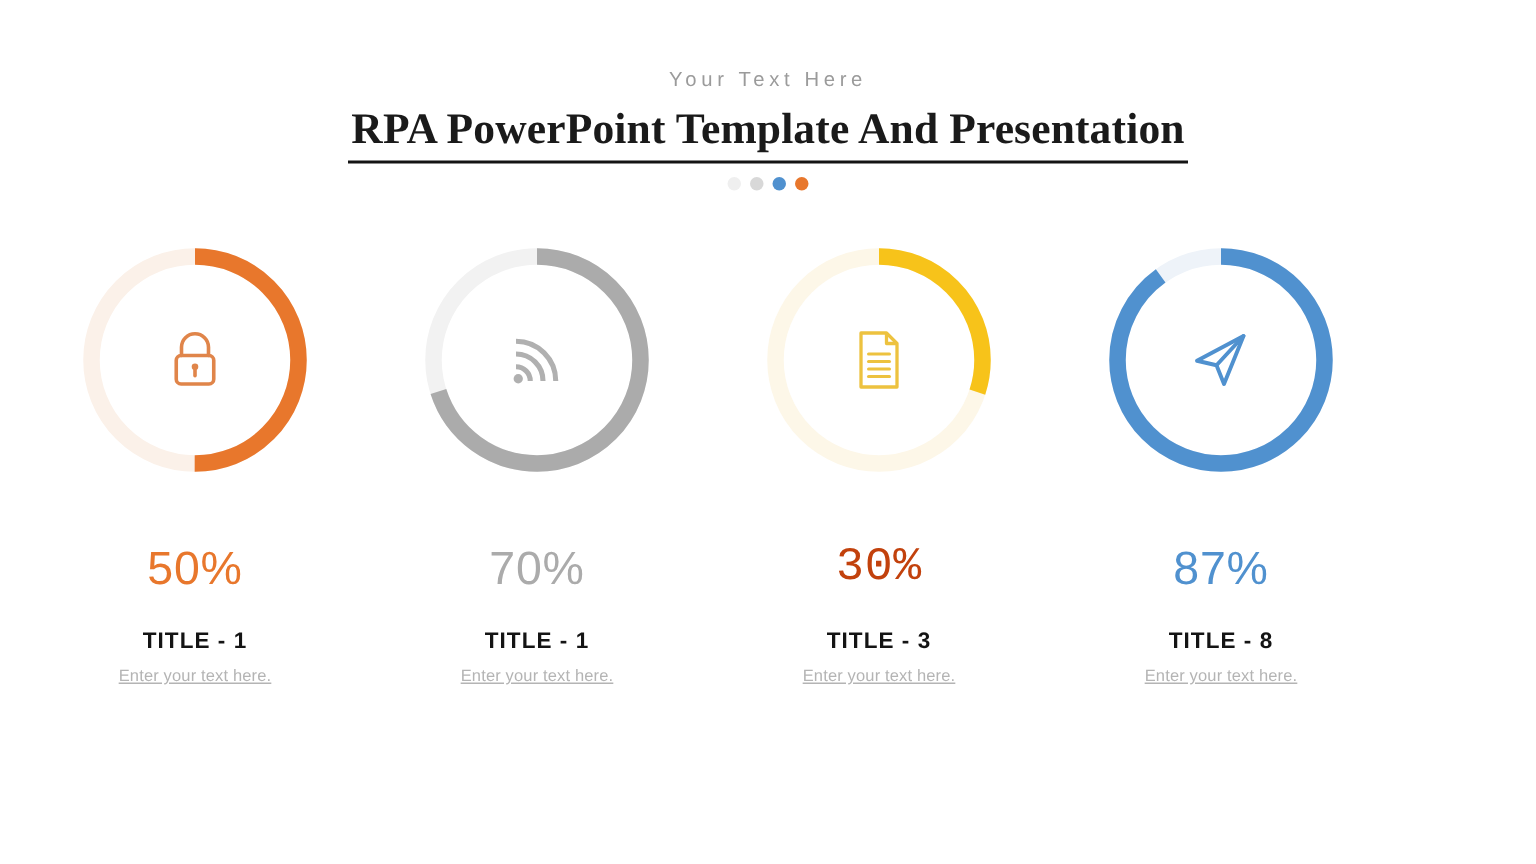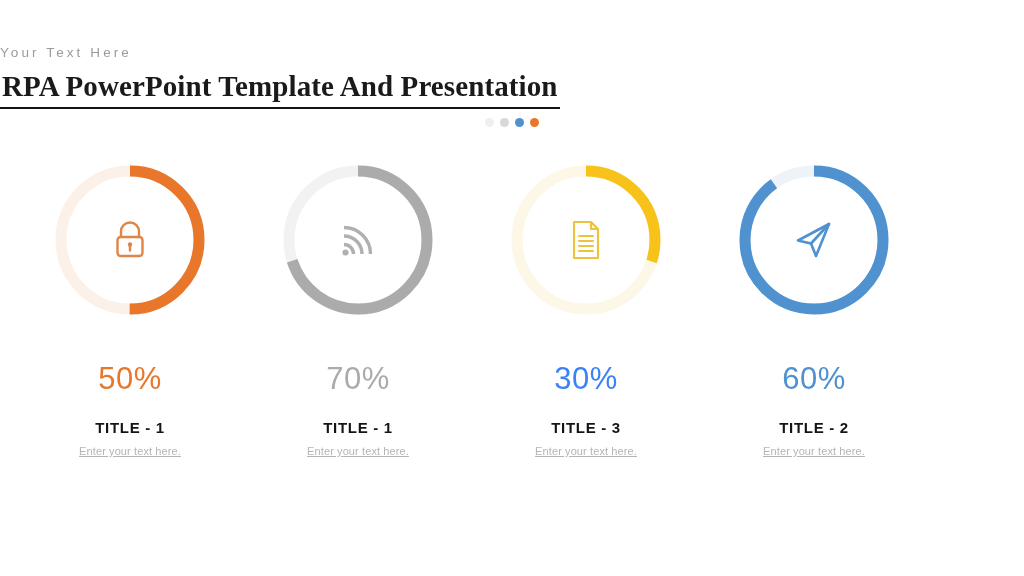--- a/index.html
+++ b/index.html
@@ -22,21 +22,21 @@
     position: relative;
     background: #ffffff;
   }
 
   
   .header {
     position: absolute;
     top: 44px;
     left: 0;
     width: 1024px;
-    text-align: left;
+    text-align: center;
   }
   .eyebrow {
     font-family: "Liberation Sans", sans-serif;
     font-size: 13.5px;
     letter-spacing: 3.1px;
     color: #9b9b9b;
     font-weight: 400;
     line-height: 18px;
     white-space: nowrap;
   }
@@ -203,37 +203,37 @@
           <svg width="34" height="42" viewBox="0 0 34 42" fill="none" stroke="#edc23f" stroke-width="2.2">
             <path d="M5 3 H22 L29 10 V39 H5 Z" stroke-linejoin="round"></path>
             <path d="M22 3 V10 H29" stroke-linejoin="round"></path>
             <path d="M10 17 H24" stroke-linecap="round" stroke-width="2"></path>
             <path d="M10 22 H24" stroke-linecap="round" stroke-width="2"></path>
             <path d="M10 27 H24" stroke-linecap="round" stroke-width="2"></path>
             <path d="M10 32 H24" stroke-linecap="round" stroke-width="2"></path>
           </svg>
         </div>
       </div>
-      <div class="pct" style="color: #3b82f6;">30%</div>
+      <div class="pct" style="color: #c2410c; font-family: Liberation Mono, monospace;">30%</div>
       <div class="card-title">TITLE - 3</div>
       <div class="card-desc">Enter your text here.</div>
     </div>
 
     <div class="card">
       <div class="ring-wrap">
         <svg class="ring-svg" viewBox="0 0 156 156">
           <circle class="ring-track" cx="78" cy="78" r="69" fill="none" stroke-width="11" stroke="#eef3f9"></circle>
           <circle class="ring-value" cx="78" cy="78" r="69" fill="none" stroke-width="11" stroke-linecap="butt" transform="rotate(-90 78 78)" stroke="#5091cf" stroke-dasharray="390.1858075758523 43.353978619539134" stroke-dashoffset="0"></circle>
         </svg>
         <div class="ring-icon">
           <svg width="46" height="44" viewBox="0 0 46 44" fill="none" stroke="#5091cf" stroke-width="2.6" stroke-linejoin="round" stroke-linecap="round">
             <path d="M38 6 L7 22.5 L20 25.5 L25 38 Z"></path>
             <path d="M38 6 L20 25.5"></path>
           </svg>
         </div>
       </div>
-      <div class="pct" style="color: rgb(80, 145, 207);">60%</div>
-      <div class="card-title">TITLE - 2</div>
+      <div class="pct" style="color: rgb(80, 145, 207);">87%</div>
+      <div class="card-title">TITLE - 8</div>
       <div class="card-desc">Enter your text here.</div>
     </div>
 
   </div>
 </div>
 
 </body></html>

